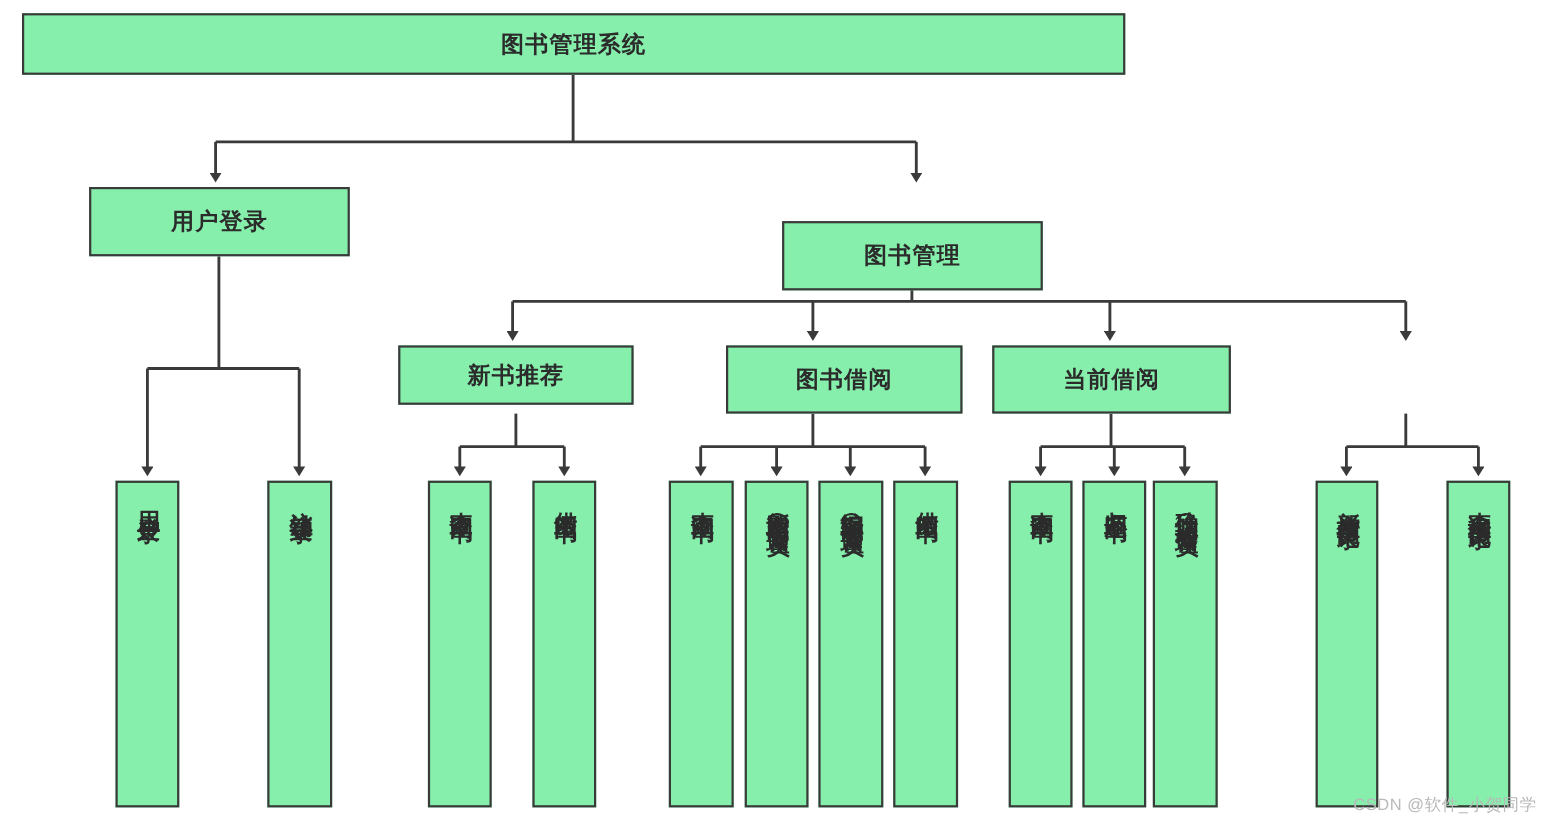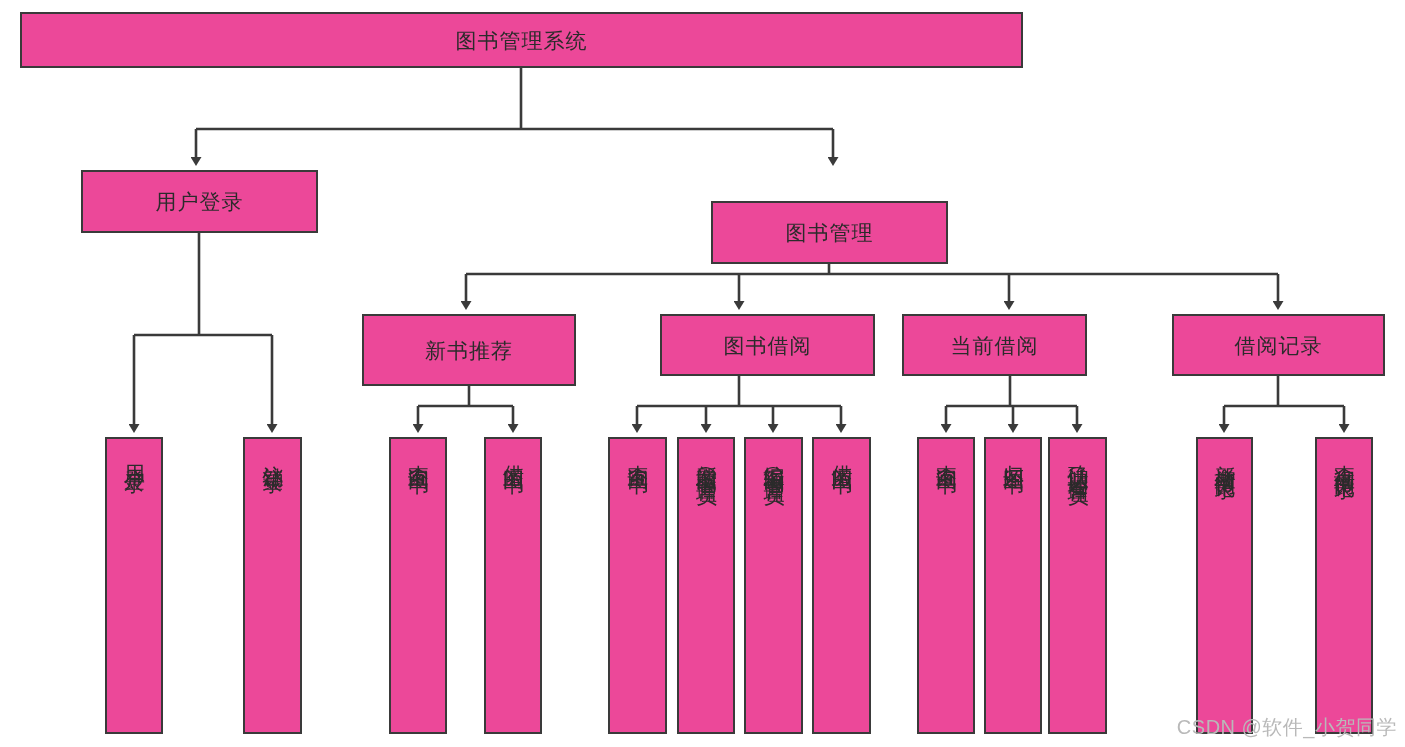--- a/index.html
+++ b/index.html
@@ -24,25 +24,26 @@
     left: 0;
     top: 0;
     width: 1405px;
     height: 747px;
     pointer-events: none;
   }
   .node {
     position: absolute;
     box-sizing: border-box;
     border: 2px solid #3a3a3a;
-    background: #ec4899;
+    background: #86efac;
     display: flex;
     align-items: center;
     justify-content: center;
     color: #2b2b2b;
+    font-weight: bold;
   }
   .node-label {
     display: block;
     white-space: nowrap;
     letter-spacing: 1px;
   }
   
   .node.h .node-label {
     font-size: 21px;
     line-height: 1;
@@ -57,21 +58,21 @@
     text-orientation: upright;
     font-size: 21px;
     line-height: 1.18;
     letter-spacing: 3px;
     white-space: pre;
   }
   #watermark {
     position: absolute;
     right: 8px;
     bottom: 6px;
-    font-size: 20px;
+    font-size: 15px;
     color: #b9b9b9;
     white-space: nowrap;
     letter-spacing: 0.5px;
   }
 </style>
 </head>
 <body>
 
 <div id="canvas">
 
@@ -129,31 +130,28 @@
     <span class="node-label">图书管理系统</span>
   </div>
 
   <div class="node h" style="left: 81px; top: 170px; width: 237px; height: 63px;">
     <span class="node-label">用户登录</span>
   </div>
   <div class="node h" style="left: 711px; top: 169px; width: 237px; height: 63px; margin-top: 32px;">
     <span class="node-label">图书管理</span>
   </div>
 
-  <div class="node h" style="left: 362px; top: 314px; width: 214px; height: 72px;">
+  <div class="node h" style="left: 362px; top: 314px; width: 214px; height: 54px;">
     <span class="node-label">新书推荐</span>
   </div>
   <div class="node h" style="left: 632px; top: 314px; width: 215px; height: 62px; margin-left: 28px;">
     <span class="node-label">图书借阅</span>
   </div>
-  <div class="node h" style="left: 902px; top: 314px; width: 185px; height: 62px;">
+  <div class="node h" style="left: 902px; top: 314px; width: 217px; height: 62px;">
     <span class="node-label">当前借阅</span>
-  </div>
-  <div class="node h" style="left: 1172px; top: 314px; width: 213px; height: 62px;">
-    <span class="node-label">借阅记录</span>
   </div>
 
   <div class="node v" style="left: 105px; top: 437px; width: 58px; height: 297px;">
     <span class="node-label">用户登录</span>
   </div>
   <div class="node v" style="left: 243px; top: 437px; width: 59px; height: 297px;">
     <span class="node-label">注销登录</span>
   </div>
   <div class="node v" style="left: 389px; top: 437px; width: 58px; height: 297px;">
     <span class="node-label">查询图书</span>

